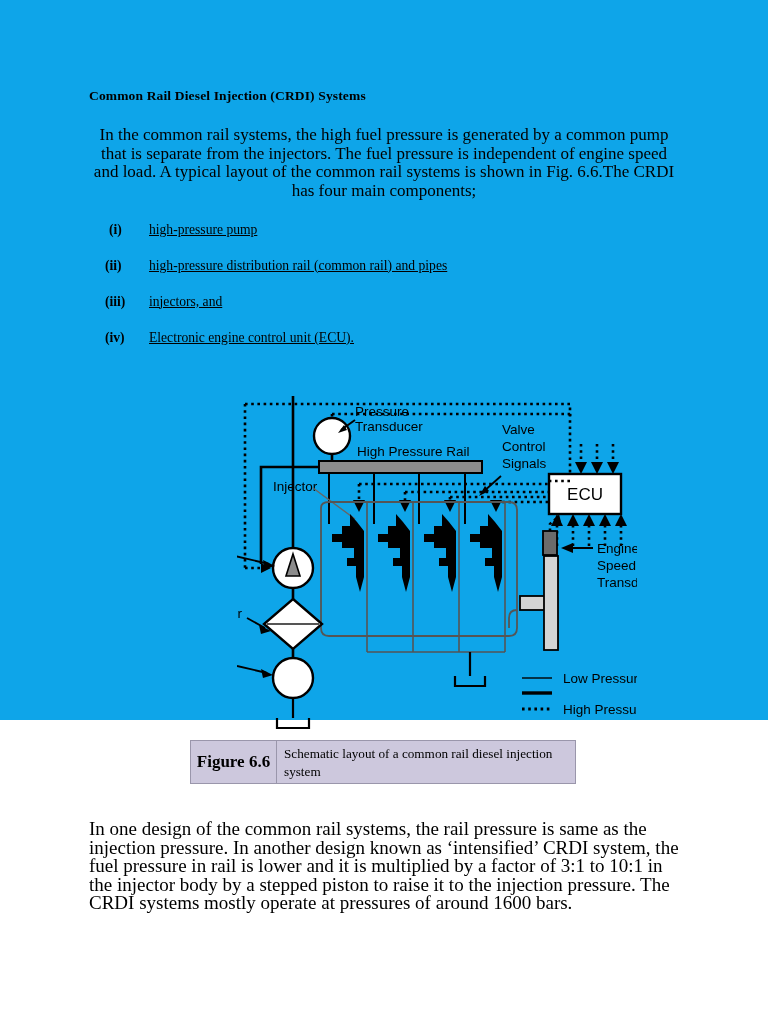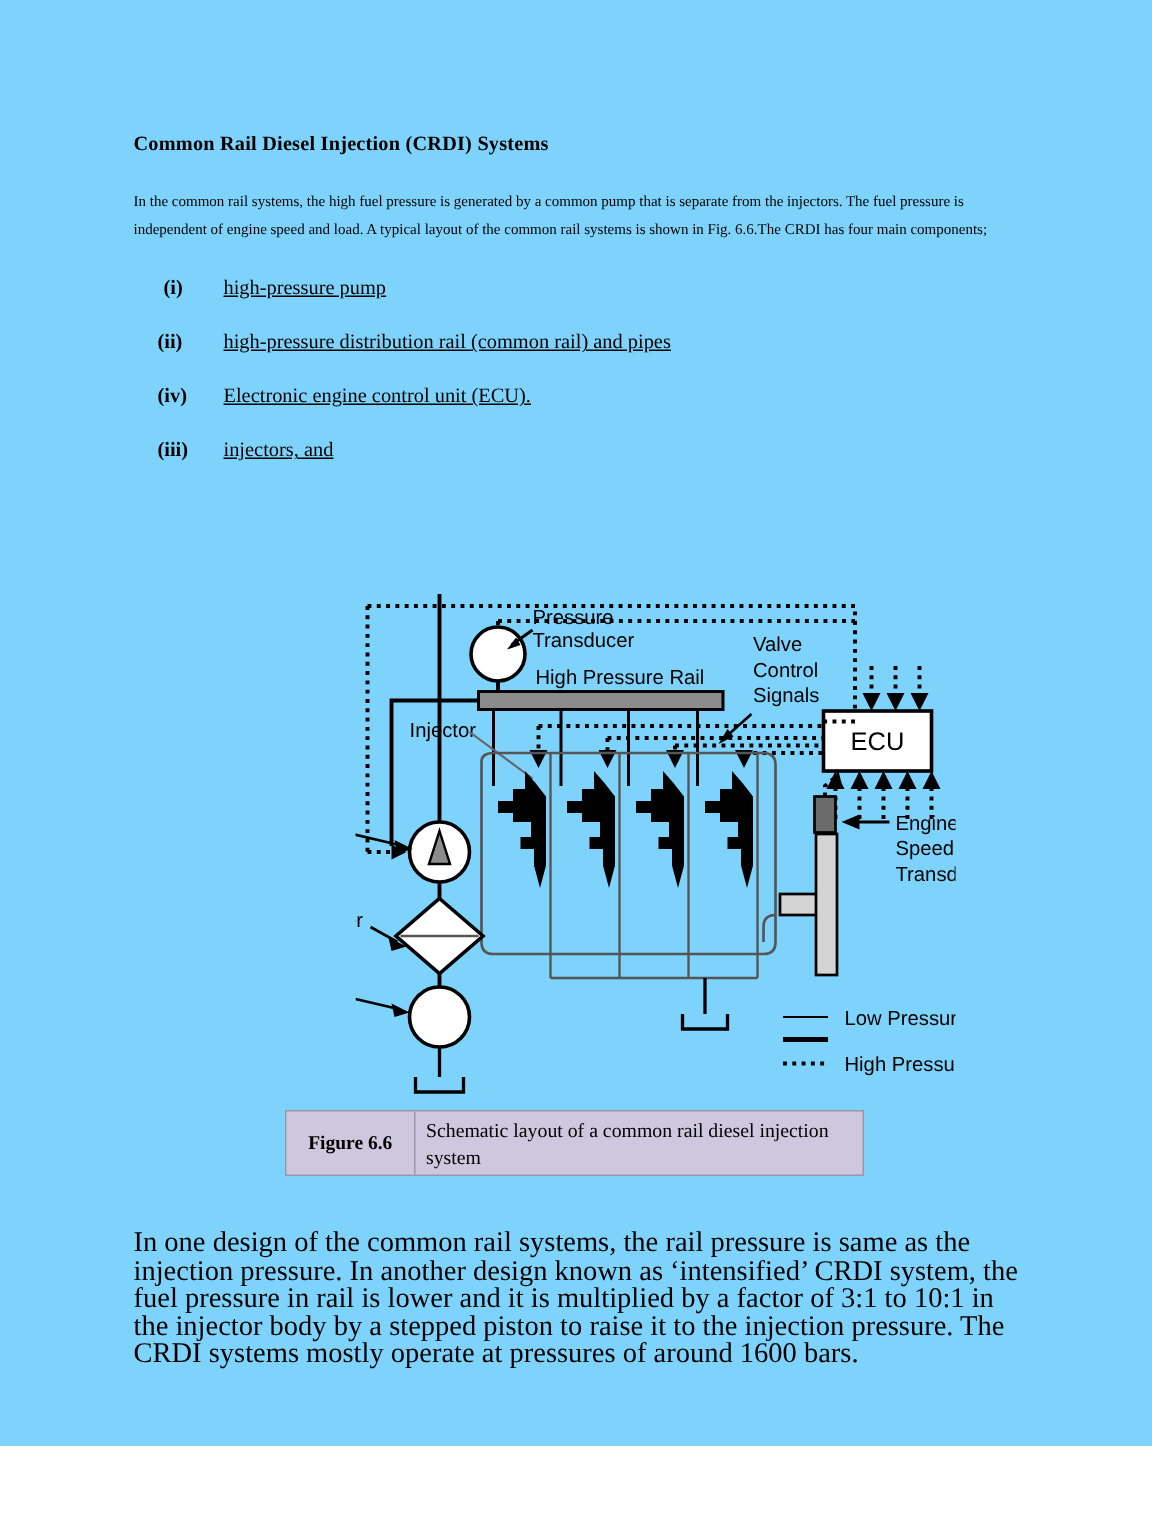--- a/index.html
+++ b/index.html
@@ -12,41 +12,41 @@
     height: 1024px;
     position: relative;
     font-family: "Liberation Serif", "DejaVu Serif", serif;
     color: #000000;
     overflow: hidden;
   }
   .page {
     position: absolute;
     left: 0; top: 0;
     width: 768px;
-    height: 964px;
-    background: #7dd3fc;
+    height: 720px;
+    background: #0ea5e9;
   }
   .content {
     position: absolute;
     left: 89px;
     top: 88px;
     width: 590px;
   }
   .doc-title {
     font-size: 13.5px;
     font-weight: bold;
     letter-spacing: 0.15px;
     margin: 0 0 22px 0;
     line-height: 1.2;
   }
   .para {
-    font-size: 10px;
+    font-size: 17px;
     line-height: 18.6px;
     margin: 0 0 20px 0;
-    text-align: left;
+    text-align: center;
   }
   .list {
     margin: 0 0 18px 0;
     padding: 0;
   }
   .list-row {
     display: flex;
     margin-bottom: 18px;
     font-size: 13.6px;
     line-height: 18px;
@@ -92,21 +92,21 @@
     box-sizing: border-box;
     display: flex;
     align-items: stretch;
   }
   .caption-label {
     width: 86px;
     flex: 0 0 86px;
     display: flex;
     align-items: center;
     justify-content: center;
-    font-size: 13px;
+    font-size: 17px;
     font-weight: bold;
     border-right: 1px solid #9a96ab;
     box-sizing: border-box;
   }
   .caption-text {
     flex: 1 1 auto;
     padding: 4px 6px 0 7px;
     font-size: 13.2px;
     line-height: 17.5px;
     box-sizing: border-box;
@@ -140,26 +140,26 @@
     <div class="list">
       <div class="list-row">
         <span class="list-num">(i)</span>
         <span class="list-txt">high-pressure pump</span>
       </div>
       <div class="list-row">
         <span class="list-num wide">(ii)</span>
         <span class="list-txt">high-pressure distribution rail (common rail) and pipes</span>
       </div>
       <div class="list-row">
+        <span class="list-num wide">(iii)</span>
+        <span class="list-txt">injectors, and</span>
+      </div>
+      <div class="list-row">
         <span class="list-num wide">(iv)</span>
         <span class="list-txt">Electronic engine control unit (ECU).</span>
-      </div>
-      <div class="list-row">
-        <span class="list-num wide">(iii)</span>
-        <span class="list-txt">injectors, and</span>
       </div>
     </div>
 
 
   </div>
 
   <div class="figure-wrap">
     <svg class="figure-svg" width="400" height="335" viewBox="0 0 400 335">
 
       <path d="M 8 8 L 333 8 L 333 20" fill="none" stroke="#000" stroke-width="2.6" stroke-dasharray="2.6,3.6" stroke-linecap="butt"></path>

